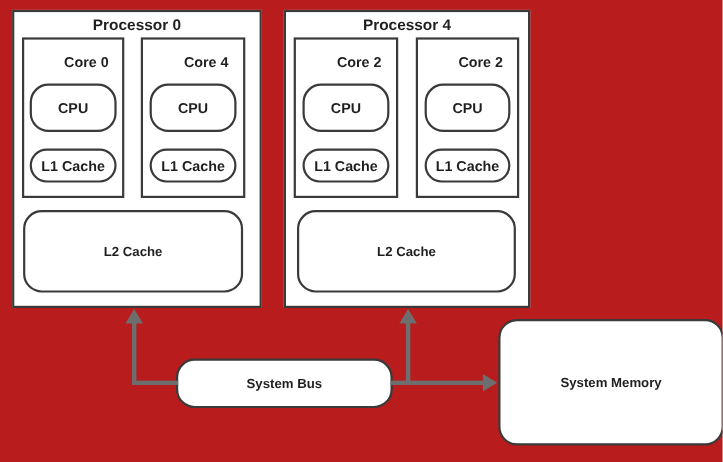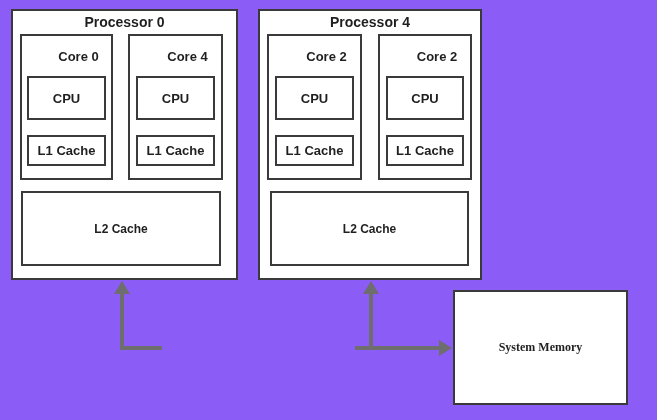--- a/index.html
+++ b/index.html
@@ -1,35 +1,36 @@
 <!DOCTYPE html>
 <html><head>
 <meta charset="utf-8">
 <style>
   html,body{margin:0;padding:0;background:#ffffff;}
   #canvas{
     position:relative;
     width:657px;height:420px;
-    background:#8b5cf6;
+    background:#b91c1c;
     font-family:"Liberation Sans",sans-serif;
     font-weight:bold;
     color:#1f1f1f;
     overflow:hidden;
   }
   .box{
     position:absolute;
     box-sizing:border-box;
     border:2px solid #3a3a3a;
     background:#ffffff;
   }
   .center{
     display:flex;
     align-items:center;
     justify-content:center;
     text-align:center;
+    border-radius:17px;
   }
   .proc-title{
     position:absolute;
     left:0;right:0;
     top:4px;
     text-align:center;
     font-size:14px;
     line-height:15px;
   }
   .core-label{
@@ -116,22 +117,25 @@
     <span>CPU</span>
   </div>
   <div class="box center small-text" style="left:386px;top:135px;width:78px;height:31px;">
     <span>L1 Cache</span>
   </div>
 
   <div class="box center big-text" style="left:270px;top:191px;width:199px;height:75px;">
     <span>L2 Cache</span>
   </div>
 
+  <div class="box center big-text" style="left:160px;top:326px;width:197px;height:45px;">
+    <span>System Bus</span>
+  </div>
 
-  <div class="box center big-text" style="left:453px;top:290px;width:175px;height:115px;font-family:Liberation Serif, serif;">
+  <div class="box center big-text" style="left:453px;top:290px;width:205px;height:115px;">
     <span>System Memory</span>
   </div>
 
   <div class="line" style="left:120px;top:292px;width:4px;height:58px;"></div>
   <div class="line" style="left:120px;top:346px;width:42px;height:4px;"></div>
   <div class="arrowhead-up" style="left:114px;top:281px;"></div>
 
   <div class="line" style="left:369px;top:292px;width:4px;height:58px;"></div>
   <div class="arrowhead-up" style="left:363px;top:281px;"></div>
 

